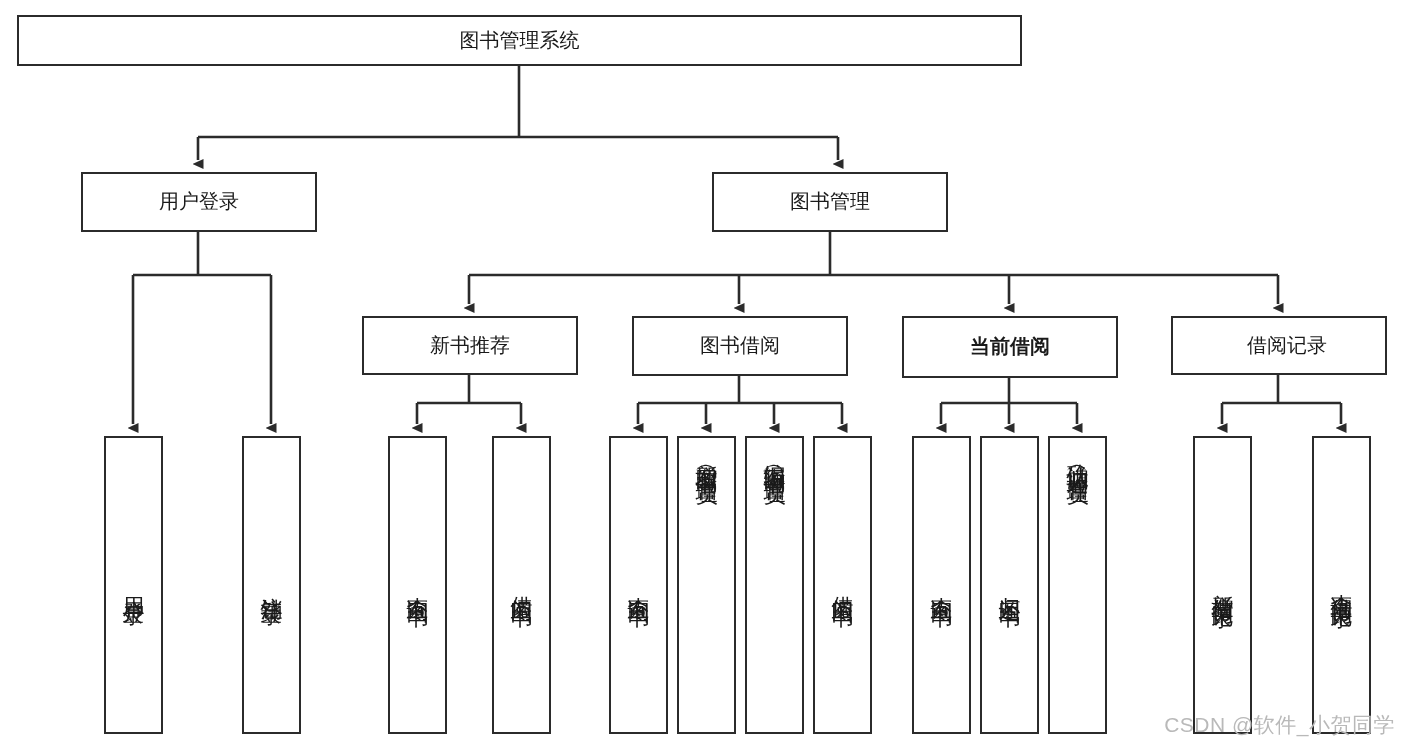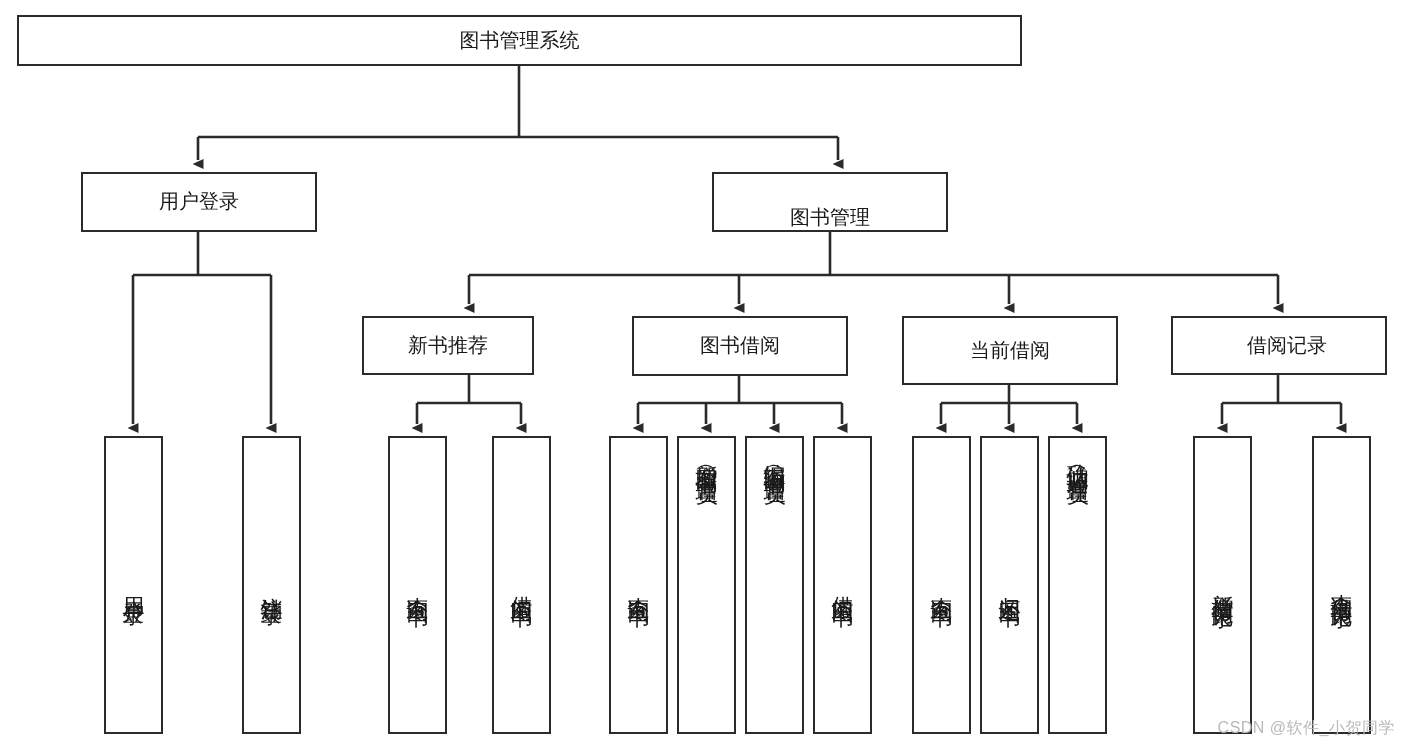--- a/index.html
+++ b/index.html
@@ -56,21 +56,21 @@
     line-height: 1;
   }
   .node.vert.centered {
     align-items: center;
     padding-top: 0;
   }
   #watermark {
     position: absolute;
     right: 10px;
     bottom: 8px;
-    font-size: 16px;
+    font-size: 21px;
     color: #b9b9b9;
     letter-spacing: 0.5px;
     white-space: nowrap;
   }
 </style>
 </head>
 <body>
 
 <div id="stage">
 
@@ -124,31 +124,31 @@
     </g>
   </svg>
 
   <div class="node horiz" style="left:17px; top:15px; width:1005px; height:51px;">
     <span class="lbl">图书管理系统</span>
   </div>
 
   <div class="node horiz" style="left:81px; top:172px; width:236px; height:60px;">
     <span class="lbl">用户登录</span>
   </div>
-  <div class="node horiz" style="left:712px; top:172px; width:236px; height:60px;align-items:flex-end;">
+  <div class="node horiz" style="left:712px; top:172px; width:236px; height:60px;">
     <span class="lbl">图书管理</span>
   </div>
 
-  <div class="node horiz" style="left:362px; top:316px; width:172px; height:59px;">
+  <div class="node horiz" style="left:362px; top:316px; width:216px; height:59px;">
     <span class="lbl">新书推荐</span>
   </div>
   <div class="node horiz" style="left:632px; top:316px; width:216px; height:60px;">
     <span class="lbl">图书借阅</span>
   </div>
-  <div class="node horiz" style="left:902px; top:316px; width:216px; height:69px;">
+  <div class="node horiz" style="left:902px; top:316px; width:216px; height:62px;font-weight:bold;">
     <span class="lbl">当前借阅</span>
   </div>
   <div class="node horiz" style="left:1171px; top:316px; width:216px; height:59px;padding-left:16px;">
     <span class="lbl">借阅记录</span>
   </div>
 
   <div class="node vert centered" style="left:104px; top:436px; width:59px; height:298px;">
     <span class="lbl">用户登录</span>
   </div>
   <div class="node vert centered" style="left:242px; top:436px; width:59px; height:298px;">

